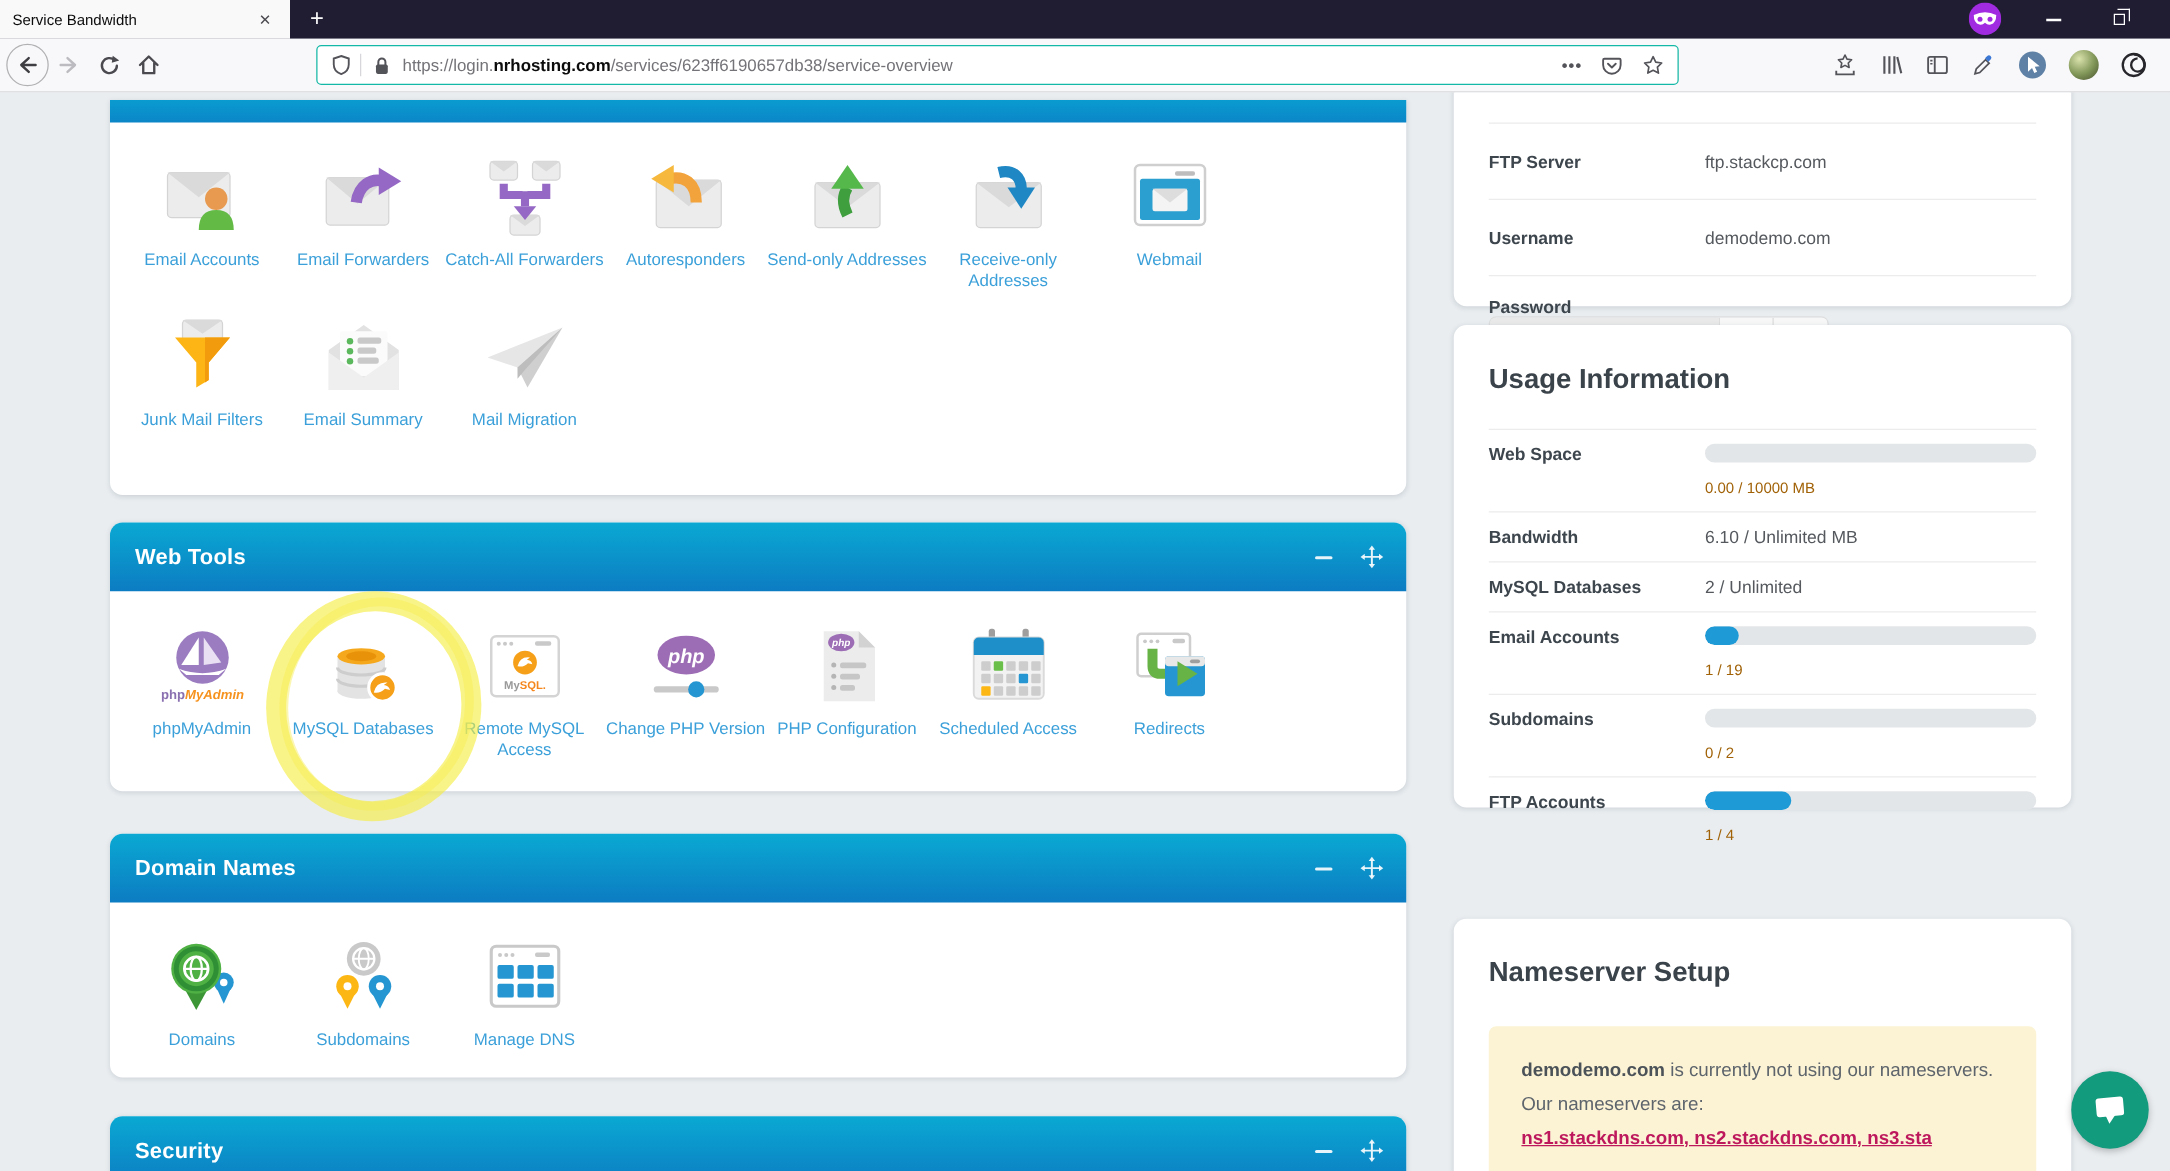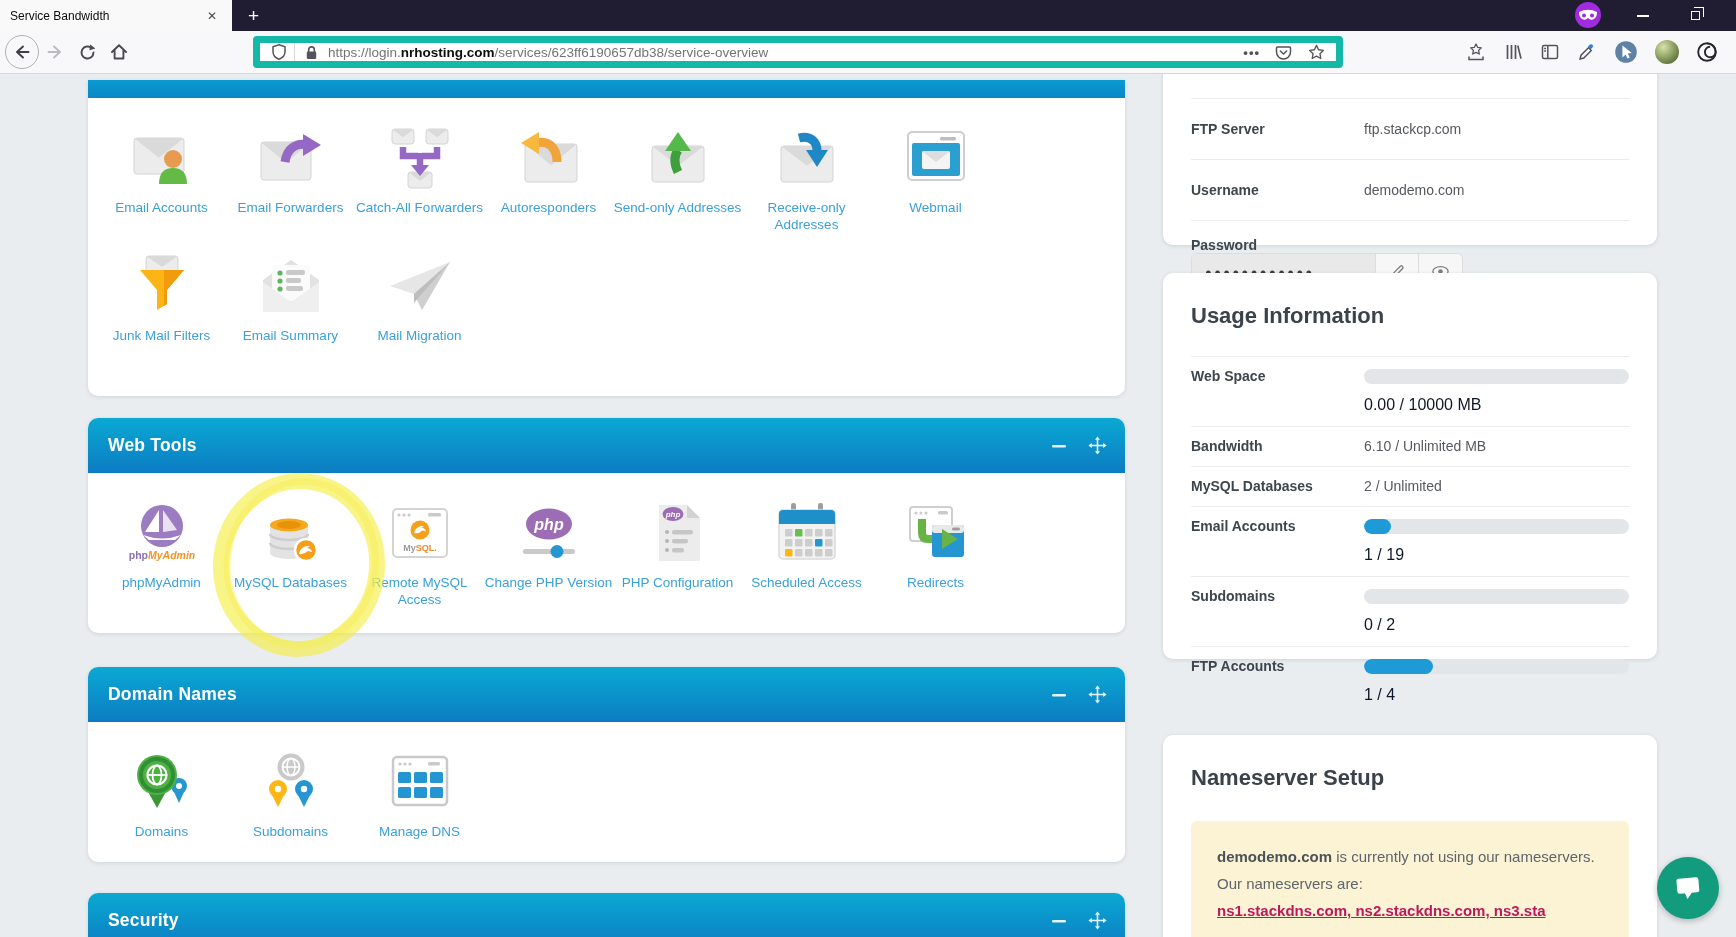--- a/index.html
+++ b/index.html
@@ -18,21 +18,21 @@
   .win-btn { position:absolute; top:0; width:40px; height:31px; display:flex; align-items:center; justify-content:center; }
   .win-min { left:1623px; } .win-min i { display:block; width:12px; height:2px; background:#fff; }
   .win-restore { left:1675px; } .win-restore i { display:block; width:9px; height:9px; border:1.6px solid #fff; position:relative; }
   .win-restore i:before { content:""; position:absolute; left:2px; top:-5px; width:9px; height:9px; border:1.6px solid #fff; border-bottom:none; border-left:none; }
 
   .toolbar { position:relative; height:43px; background:#f8f8fa; border-bottom:1px solid #d7d7db;
              display:flex; align-items:center; }
   .nav-btn { width:32px; height:32px; display:flex; align-items:center; justify-content:center; border-radius:4px; }
   .back-circle { width:34px; height:34px; border:1px solid #b1b1b3; border-radius:50%; background:#f8f8fa;
                  display:flex; align-items:center; justify-content:center; margin-left:5px; }
-  .urlbar { margin-left:118px; width:1090px; height:32px; background:#fff; border:7px solid #14b8a6;
+  .urlbar { margin-left:118px; width:1090px; height:32px; background:#fff; border:1px solid #14b8a6;
             border-radius:4px; display:flex; align-items:center; padding:0 10px; }
   .url-sep { width:1px; height:18px; background:#d7d7db; margin:0 8px 0 6px; }
   .url-text { font-size:13.5px; margin-left:8px; white-space:nowrap; overflow:hidden; flex:1; }
   .url-dim { color:#737378; } .url-domain { color:#0c0c0d; font-weight:bold; }
   .url-right { display:flex; align-items:center; gap:14px; margin-left:8px; }
   .menu-dots { font-size:13px; color:#53535a; letter-spacing:1px; font-weight:bold; }
   .tb-right { display:flex; align-items:center; gap:17px; margin-left:auto; padding-right:18px; }
   .avatar { width:24px; height:24px; border-radius:50%;
             background:radial-gradient(circle at 35% 30%, #d9e2ab, #7f9457 55%, #474f2d); }
 
@@ -67,30 +67,30 @@
   .kv-row { display:flex; align-items:center; border-top:1px solid #ececec; padding:22px 0; min-height:37px; }
   .kv-label { width:173px; font-size:14px; font-weight:bold; color:#3d454d; }
   .kv-value { font-size:14px; color:#55595e; }
   .pw-row { align-items:flex-start; padding-top:7px;flex-direction:column; }
   .pw-group { display:flex; height:37px; border:1px solid #ddd; border-radius:6px; overflow:hidden; width:272px; }
   .pw-mask { width:184px; background:#e9e9e9; display:flex; align-items:center; padding-left:13px;
              font-size:11px; letter-spacing:2.5px; color:#3c3c3c; }
   .pw-btn { width:44px; display:flex; align-items:center; justify-content:center; background:#f7f7f7;
             border-left:1px solid #ddd; cursor:pointer; }
 
-  .usage-card { top:199px; height:386px; padding:0 28px; }
+  .usage-card { top:186px; height:386px; padding:0 28px; }
   .side-title { font-size:22px; font-weight:bold; color:#3a424a; padding-top:30px; }
   .u-rows { margin-top:27px; }
   .u-row { border-top:1px solid #ececec; padding:11px 0 12px 0; }
-  .u-line { display:flex; align-items:flex-end; }
+  .u-line { display:flex; align-items:flex-start; }
   .u-label { width:173px; font-size:14px; font-weight:bold; color:#3d454d; }
   .u-value { font-size:14px; color:#55595e; }
   .u-bar { width:265px; height:15px; border-radius:8px; background:#e3e6e8; overflow:hidden; }
   .u-fill { height:100%; border-radius:8px; background:#1e9ad6; }
-  .u-sub { margin-left:173px; margin-top:12px; font-size:16px; color:#0f172a; }
+  .u-sub { margin-left:173px; margin-top:12px; font-size:12px; color:#a16207; }
 
   .ns-card { top:661px; height:260px; padding:0 28px; }
   .notice { margin-top:30px; background:#fcf3d5; border-radius:6px; padding:22px 26px; font-size:15px;
             line-height:1.8; color:#5d646b; }
   .notice b { color:#4b5258; }
   .notice .ns-line { font-weight:bold; color:#be185d; margin-top:0; white-space:nowrap; overflow:hidden;text-decoration:underline; }
 
   .chat-fab { position:absolute; left:1657px; top:783px; width:62px; height:62px; border-radius:50%;
               background:#129b7d; display:flex; align-items:center; justify-content:center;
               box-shadow:0 2px 6px rgba(0,0,0,.25); cursor:pointer; z-index:9; }

